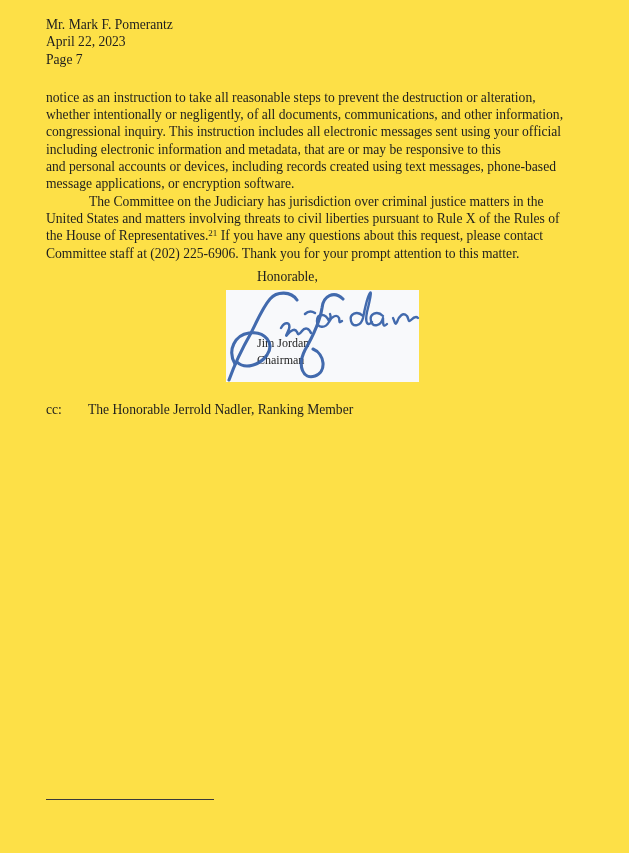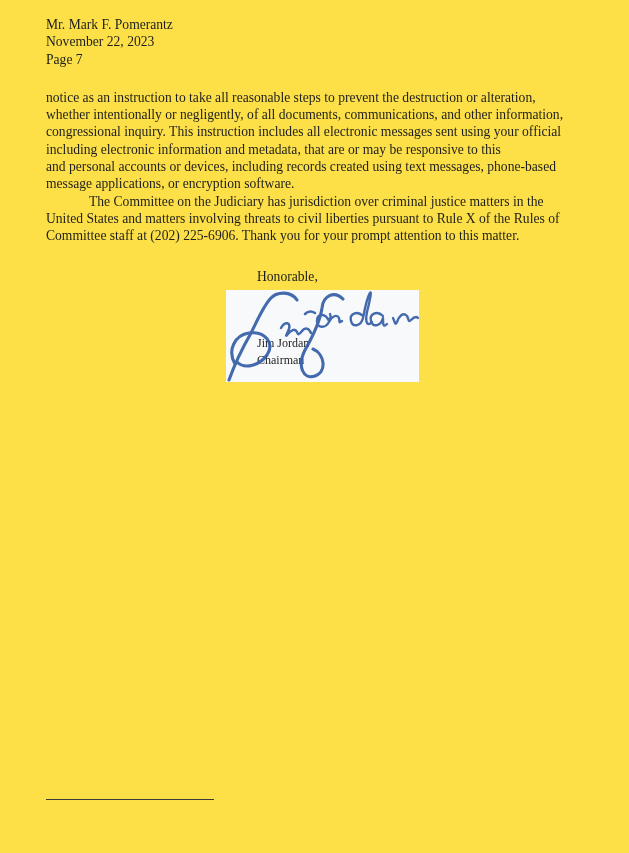--- a/index.html
+++ b/index.html
@@ -97,36 +97,37 @@
     vertical-align: 4px;
   }
 </style>
 </head>
 <body>
 
 <div class="page">
 
   <div class="header-block">
     <div>Mr. Mark F. Pomerantz</div>
-    <div>November 22, 2023</div>
+    <div>April 22, 2023</div>
     <div>Page 7</div>
   </div>
 
   <div class="para para1">
     <div class="line">notice as an instruction to take all reasonable steps to prevent the destruction or alteration,</div>
     <div class="line">whether intentionally or negligently, of all documents, communications, and other information,</div>
     <div class="line">congressional inquiry. This instruction includes all electronic messages sent using your official</div>
     <div class="line">including electronic information and metadata, that are or may be responsive to this</div>
     <div class="line">and personal accounts or devices, including records created using text messages, phone-based</div>
     <div class="line">message applications, or encryption software.</div>
   </div>
 
   <div class="para para2">
     <div class="line indent">The Committee on the Judiciary has jurisdiction over criminal justice matters in the</div>
     <div class="line">United States and matters involving threats to civil liberties pursuant to Rule X of the Rules of</div>
+    <div class="line"><span>the House of Representatives.</span><sup class="fn-ref">21</sup><span> If you have any questions about this request, please contact</span></div>
     <div class="line">Committee staff at (202) 225-6906. Thank you for your prompt attention to this matter.</div>
   </div>
 
   <div class="valediction">Honorable,</div>
 
   <div class="sig-scan"></div>
 
   <div class="signer-block">
     <div>Jim Jordan</div>
     <div>Chairman</div>
@@ -146,17 +147,20 @@
       <path d="M 104,33 C 100,24 92,26 92,33 C 92,40 100,41 104,34 C 106,30 106,28 105,26 M 104,34 C 107,28 112,26 114,30 C 115,33 113,36 117,33" stroke-width="2.4"></path>
 
       <path d="M 138,28 C 132,22 124,26 126,33 C 128,40 136,38 138,30 C 140,20 142,9 145,5 C 147,2 145,12 142,24 C 140,34 142,39 147,34" stroke-width="2.4"></path>
 
       <path d="M 158,28 C 152,22 144,26 146,33 C 148,40 156,38 158,30 C 158,36 158,40 162,36" stroke-width="2.4"></path>
 
       <path d="M 168,30 C 170,34 170,38 172,34 C 174,28 178,24 182,28 C 184,31 183,35 186,32 C 189,29 191,28 193,30" stroke-width="2.4"></path>
     </g>
   </svg>
 
+  <div class="cc-row">
+    <span class="cc-label">cc:</span><span>The Honorable Jerrold Nadler, Ranking Member</span>
+  </div>
 
   <div class="footnote-rule"></div>
 
 
 </div>
 
 </body></html>

